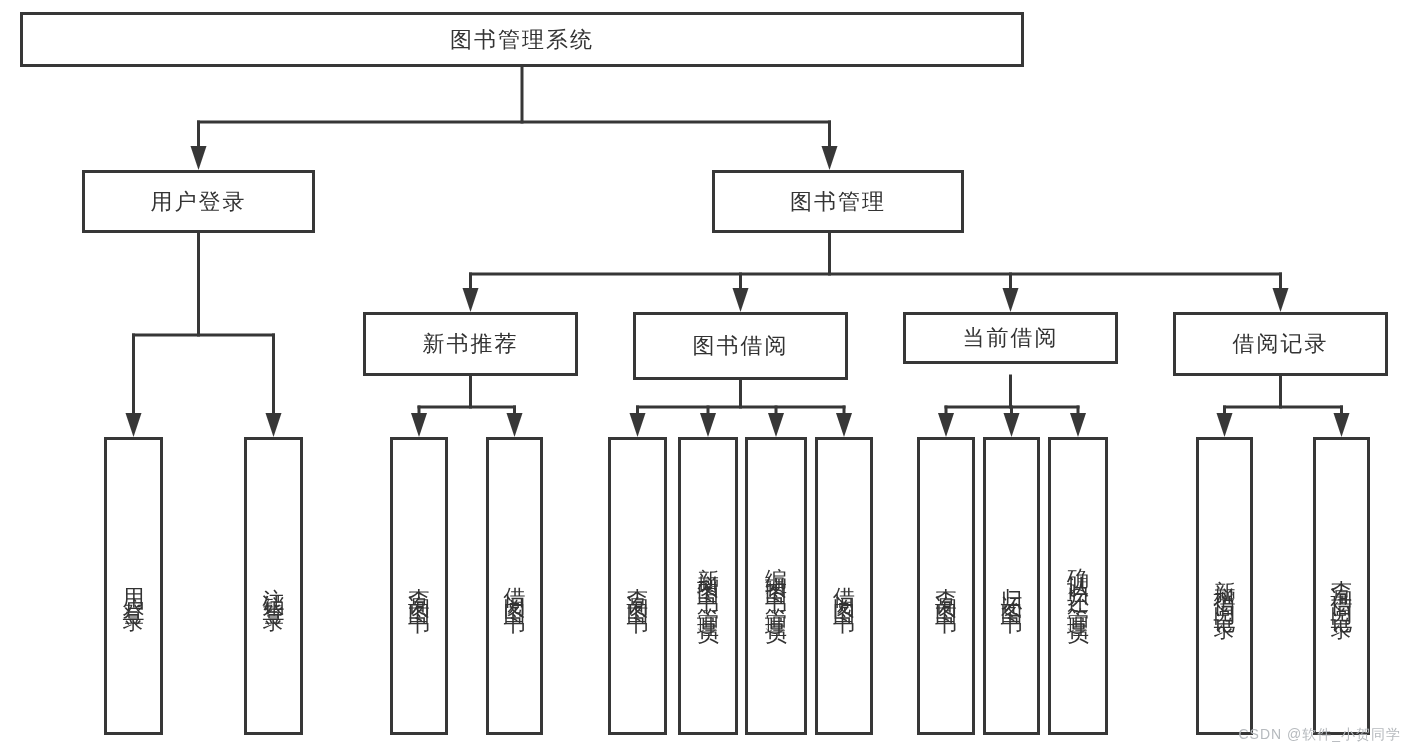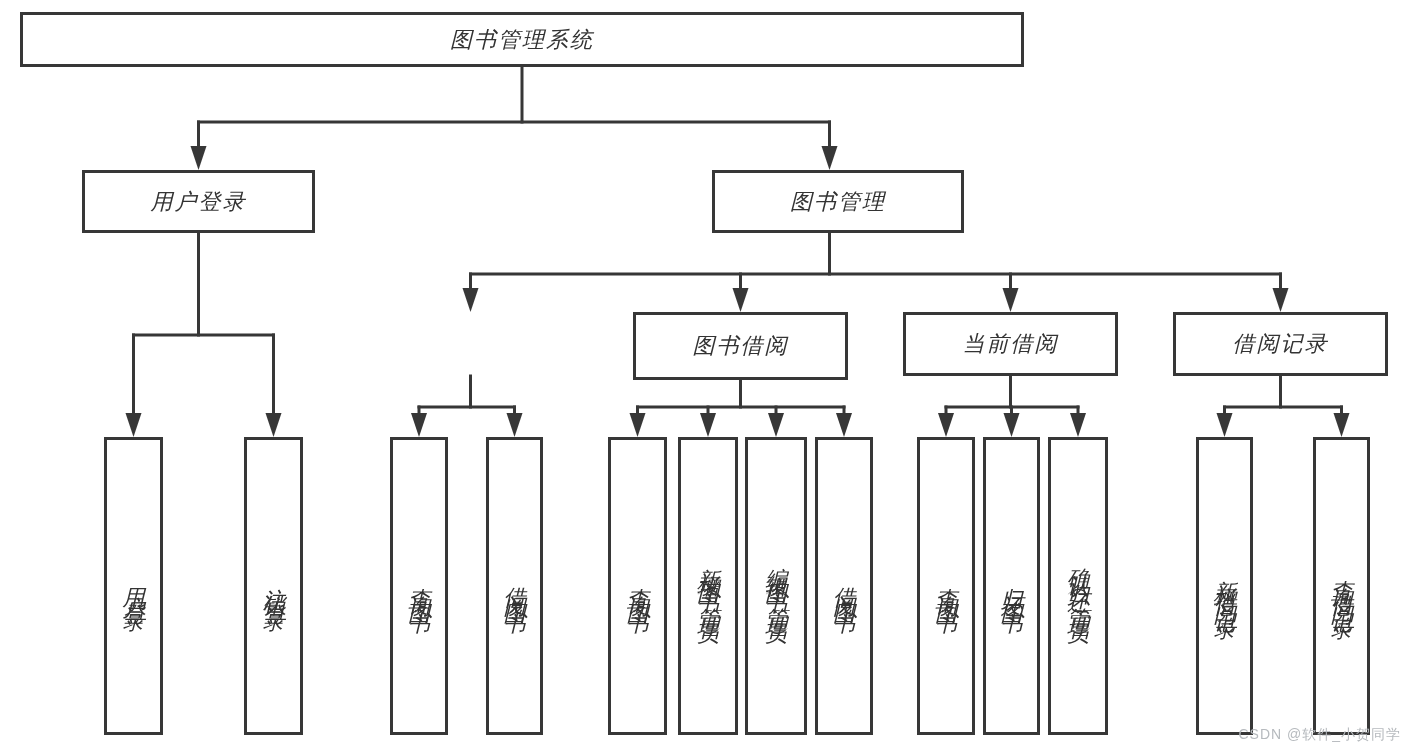--- a/index.html
+++ b/index.html
@@ -14,21 +14,21 @@
     width:1405px;height:747px;background:var(--bg);
     font-family:"Liberation Sans", sans-serif;
     overflow:hidden;
   }
   .canvas{position:relative;width:1405px;height:747px;background:var(--bg);}
   svg.wires{position:absolute;left:0;top:0;width:1405px;height:747px;pointer-events:none;}
   .node{
     position:absolute;box-sizing:border-box;
     border:3px solid var(--line);background:var(--boxbg);
     display:flex;align-items:center;justify-content:center;
-    color:var(--text);z-index:2;font-style:italic;
+    color:var(--text);z-index:2;
   }
   .node.h{font-size:22px;letter-spacing:2px;white-space:nowrap;}
   .node.v{
     writing-mode:vertical-rl;
     text-orientation:mixed;
     font-size:22px;letter-spacing:8px;line-height:1;
   }
   .watermark{
     position:absolute;right:4px;bottom:3px;z-index:5;
     font-size:14px;letter-spacing:1px;color:var(--wm);
@@ -107,22 +107,23 @@
         <line x1="1341.5" y1="407" x2="1341.5" y2="417" stroke="#373737" stroke-width="3" stroke-linecap="square"></line>
         <polygon points="1333.5,413 1349.5,413 1341.5,437" fill="#373737"></polygon>
       </g>
     </svg>
 
   <div class="node h" style="left:20px;top:12px;width:1004px;height:55px">图书管理系统</div>
 
   <div class="node h" style="left:82px;top:170px;width:233px;height:63px">用户登录</div>
   <div class="node h" style="left:712px;top:170px;width:252px;height:63px">图书管理</div>
 
+  <div class="node h" style="left:363px;top:312px;width:215px;height:64px">新书推荐</div>
   <div class="node h" style="left:633px;top:312px;width:215px;height:68px">图书借阅</div>
-  <div class="node h" style="left:903px;top:312px;width:215px;height:64px">当前借阅</div>
+  <div class="node h" style="left:903px;top:312px;width:215px;height:52px">当前借阅</div>
   <div class="node h" style="left:1173px;top:312px;width:215px;height:64px">借阅记录</div>
 
   <div class="node v" style="left:104px;top:437px;width:59px;height:298px">用户登录</div>
   <div class="node v" style="left:244px;top:437px;width:59px;height:298px">注销登录</div>
 
   <div class="node v" style="left:390px;top:437px;width:58px;height:298px">查询图书</div>
   <div class="node v" style="left:486px;top:437px;width:57px;height:298px">借阅图书</div>
 
   <div class="node v" style="left:608px;top:437px;width:59px;height:298px">查询图书</div>
   <div class="node v" style="left:678px;top:437px;width:60px;height:298px">新增图书（管理员）</div>

